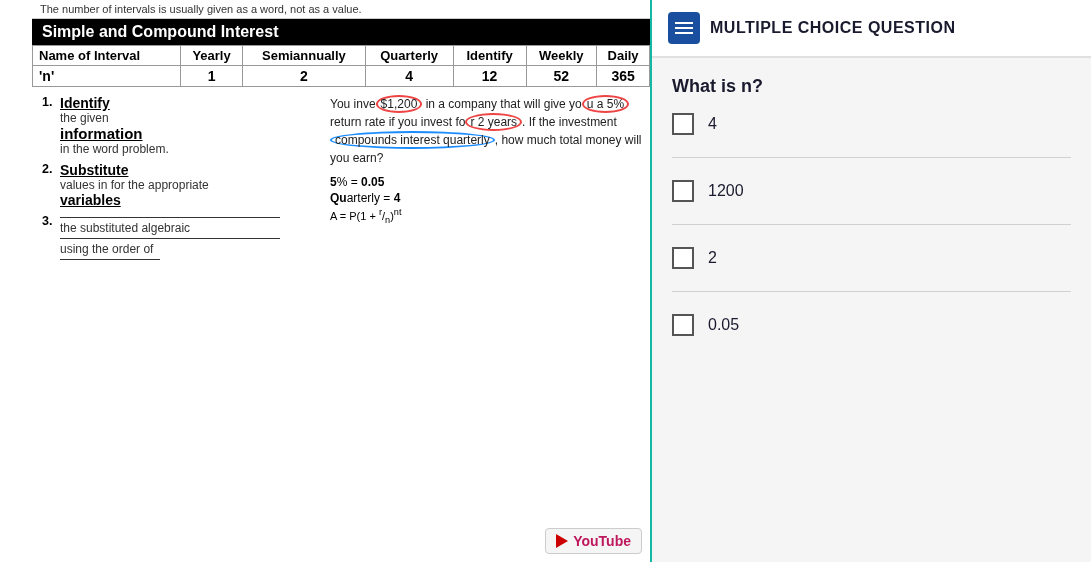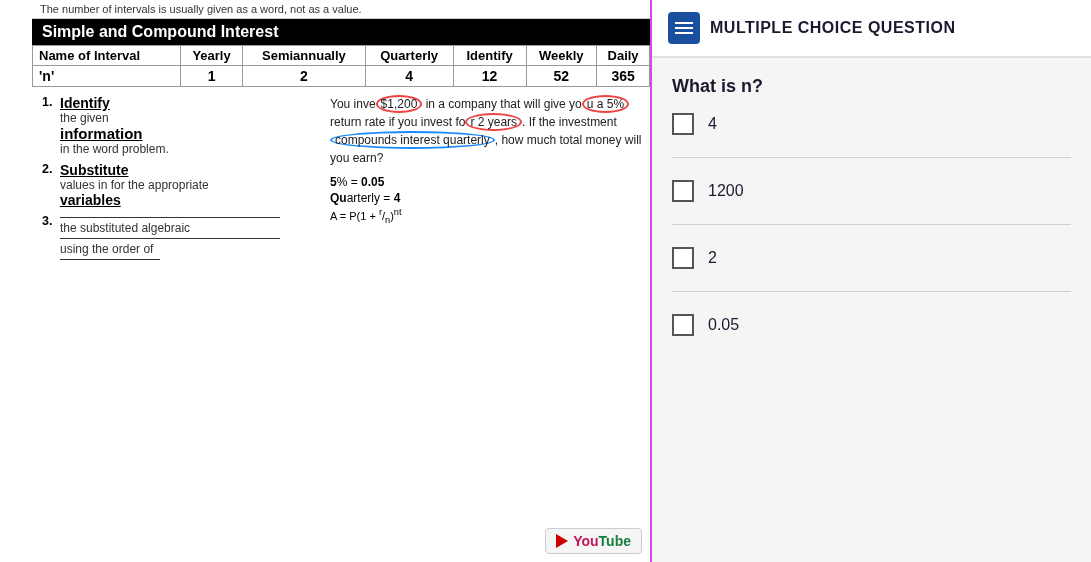--- a/index.html
+++ b/index.html
@@ -166,21 +166,21 @@
       font-size: 14px;
     }
     .yt-text span {
       color: #be185d;
     }
 
     
     .right-panel {
       width: 441px;
       background: #f5f5f5;
-      border-left: 2px solid #d946ef;
+      border-left: 2px solid #14b8a6;
       display: flex;
       flex-direction: column;
       padding: 0;
     }
 
     .mcq-header {
       background: #fff;
       border-bottom: 2px solid #e0e0e0;
       padding: 12px 16px;
       display: flex;
@@ -341,21 +341,21 @@
           <strong>Qu</strong><span>arterly = <strong>4</strong></span>
         </div>
         <div class="formula-line" style="font-size:11px;">
           A = P(1 + <sup>r</sup>/<sub>n</sub>)<sup>nt</sup>
         </div>
       </div>
 
       <div class="youtube-btn">
         <div class="yt-play"></div>
         <span class="yt-text">
-          <span>You</span><span style="color:#15803d;">Tube</span>
+          <span>You</span><span style="color:#be185d;">Tube</span>
         </span>
       </div>
     </div>
   </div>
 </div>
 
 <div class="right-panel">
 
   <div class="mcq-header">
     <div class="mcq-icon">

